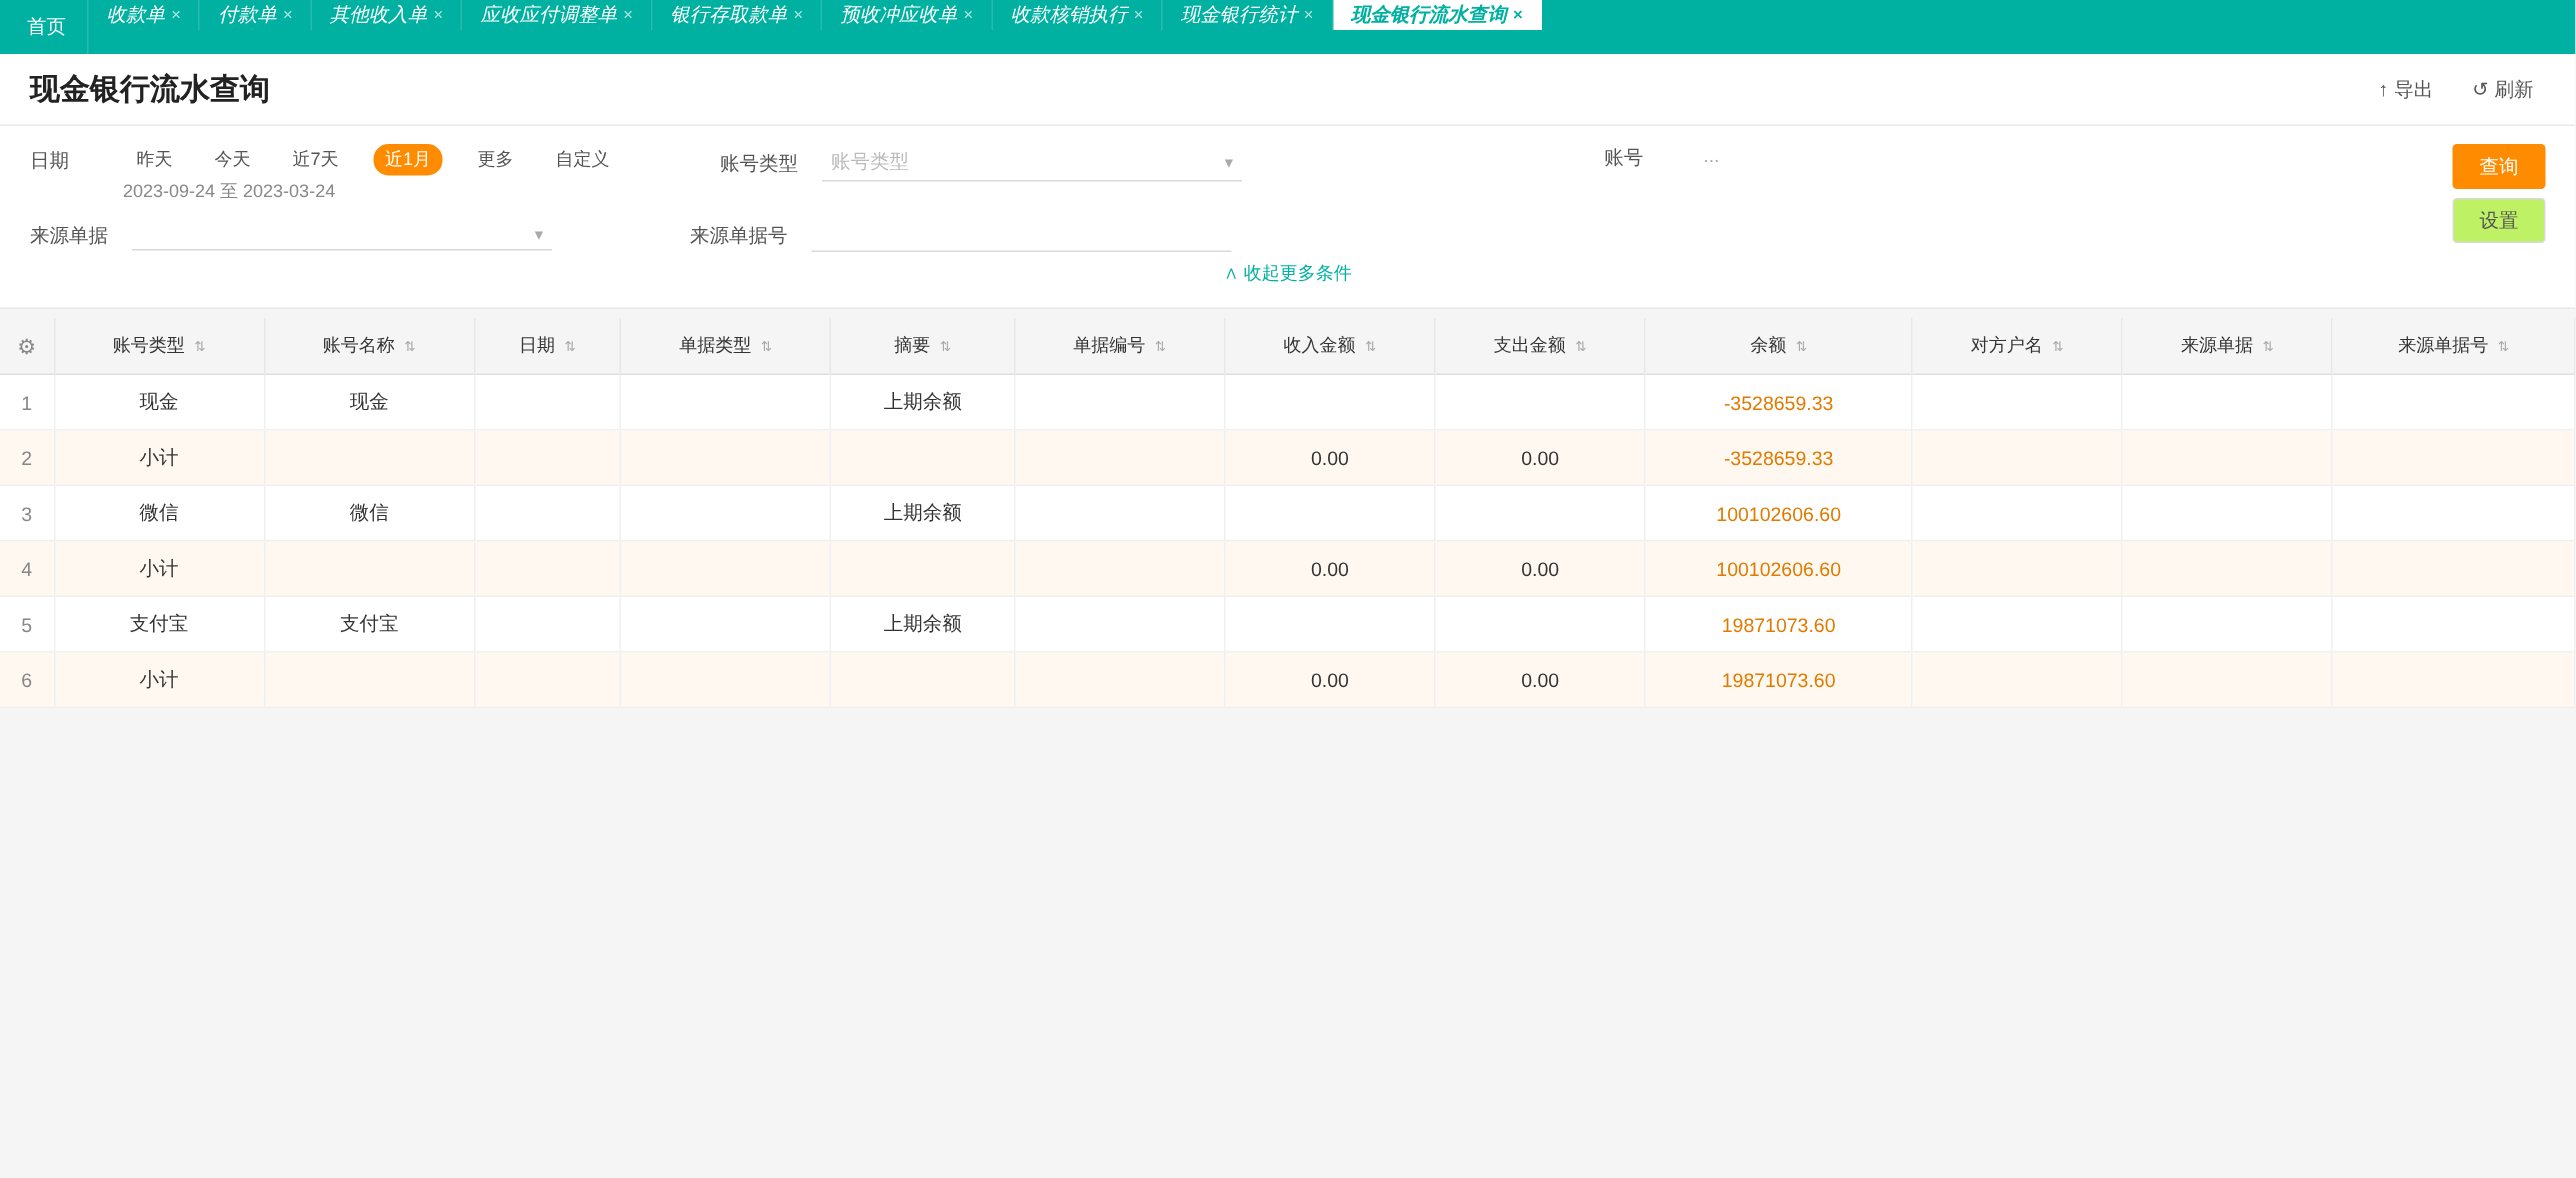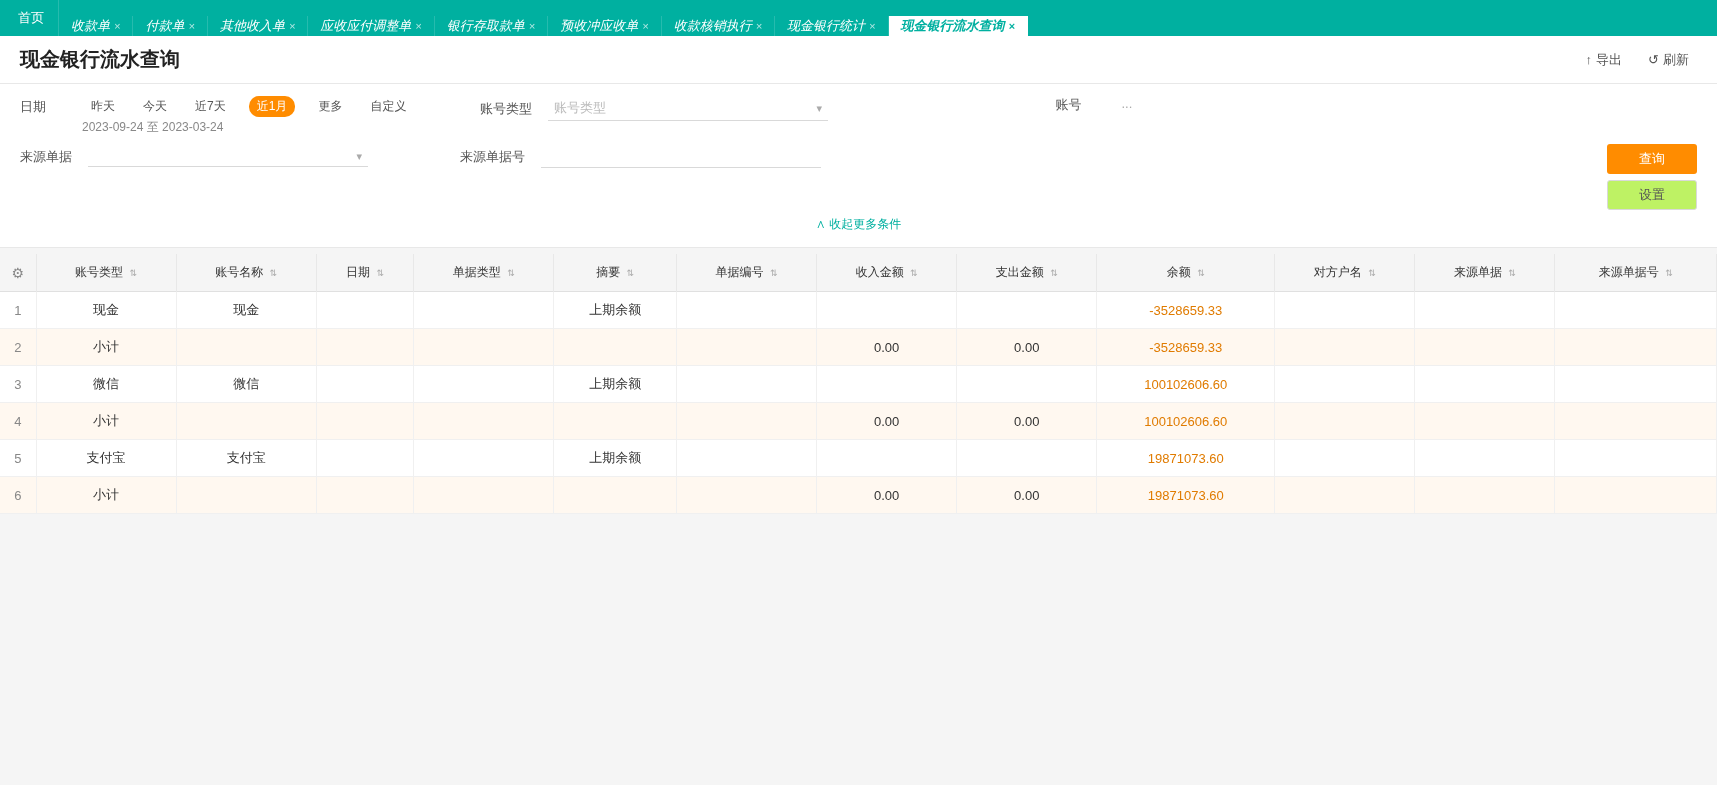--- a/index.html
+++ b/index.html
@@ -2,21 +2,21 @@
 <html><head>
   <meta charset="utf-8">
   <style>
     * { box-sizing: border-box; margin: 0; padding: 0; }
     body { font-family: 'Microsoft YaHei', Arial, sans-serif; font-size: 13px; background: #f5f5f5; color: #333; }
 
     
     .top-nav {
       background: #00b0a0;
       display: flex;
-      align-items: flex-end;
+      align-items: flex-start;
       height: 36px;
       padding: 0 4px;
       overflow: hidden;
     }
     .nav-item {
       display: flex;
       align-items: center;
       padding: 0 12px;
       height: 20px;
       color: #fff;
@@ -143,24 +143,23 @@
       width: 100%;
       background: transparent;
     }
     .account-dots { color: #aaa; cursor: pointer; margin-right: 4px; }
 
     .query-btn {
       background: #ff8c00;
       color: #fff;
       border: none;
       border-radius: 3px;
-      padding: 6px 32px;
-      cursor: pointer;
-      font-size: 13px;
-      margin-top: 48px;
+      padding: 6px 18px;
+      cursor: pointer;
+      font-size: 13px;
     }
     .settings-btn {
       background: #bef264;
       color: #555;
       border: 1px solid #d9d9d9;
       border-radius: 3px;
       padding: 5px 14px;
       cursor: pointer;
       font-size: 13px;
     }

